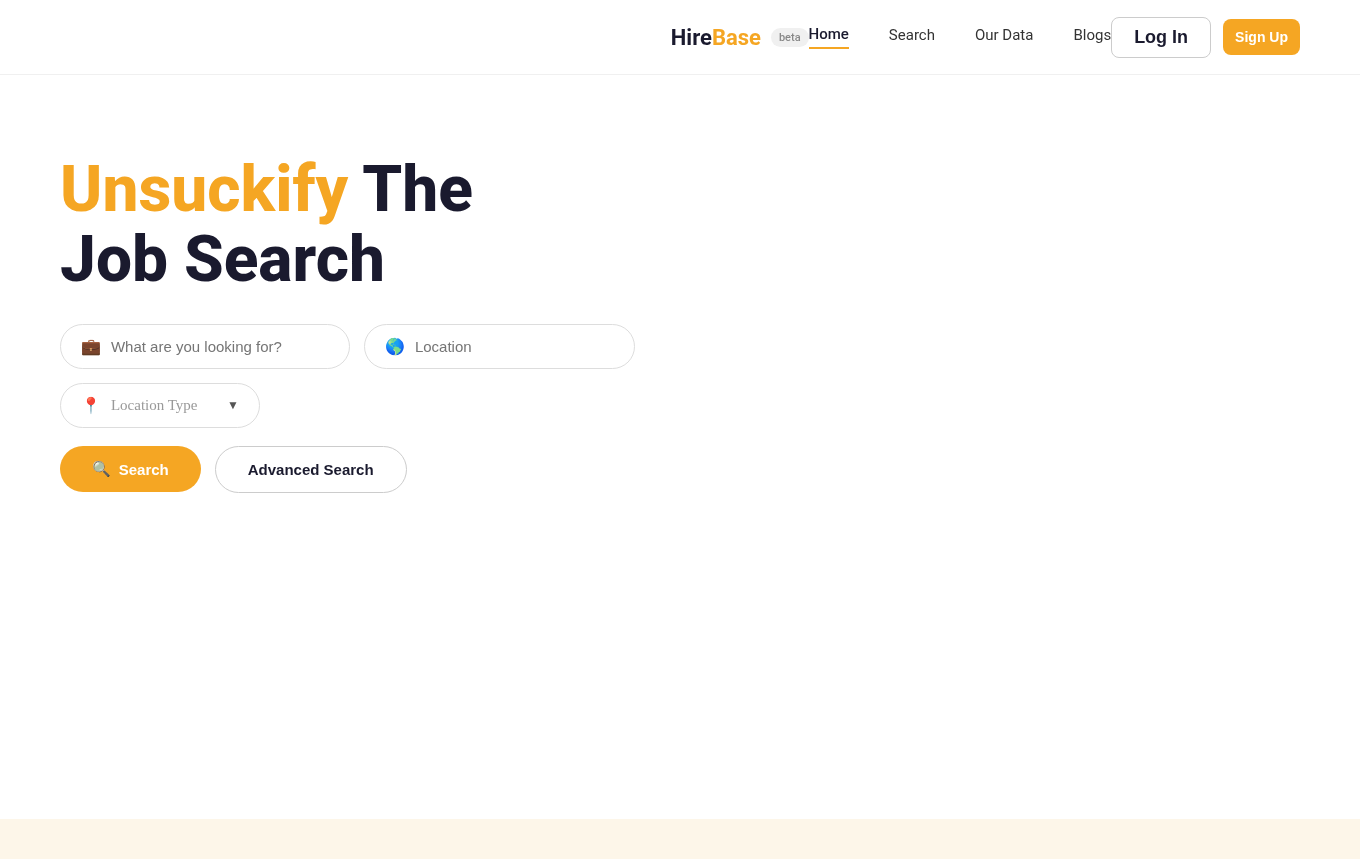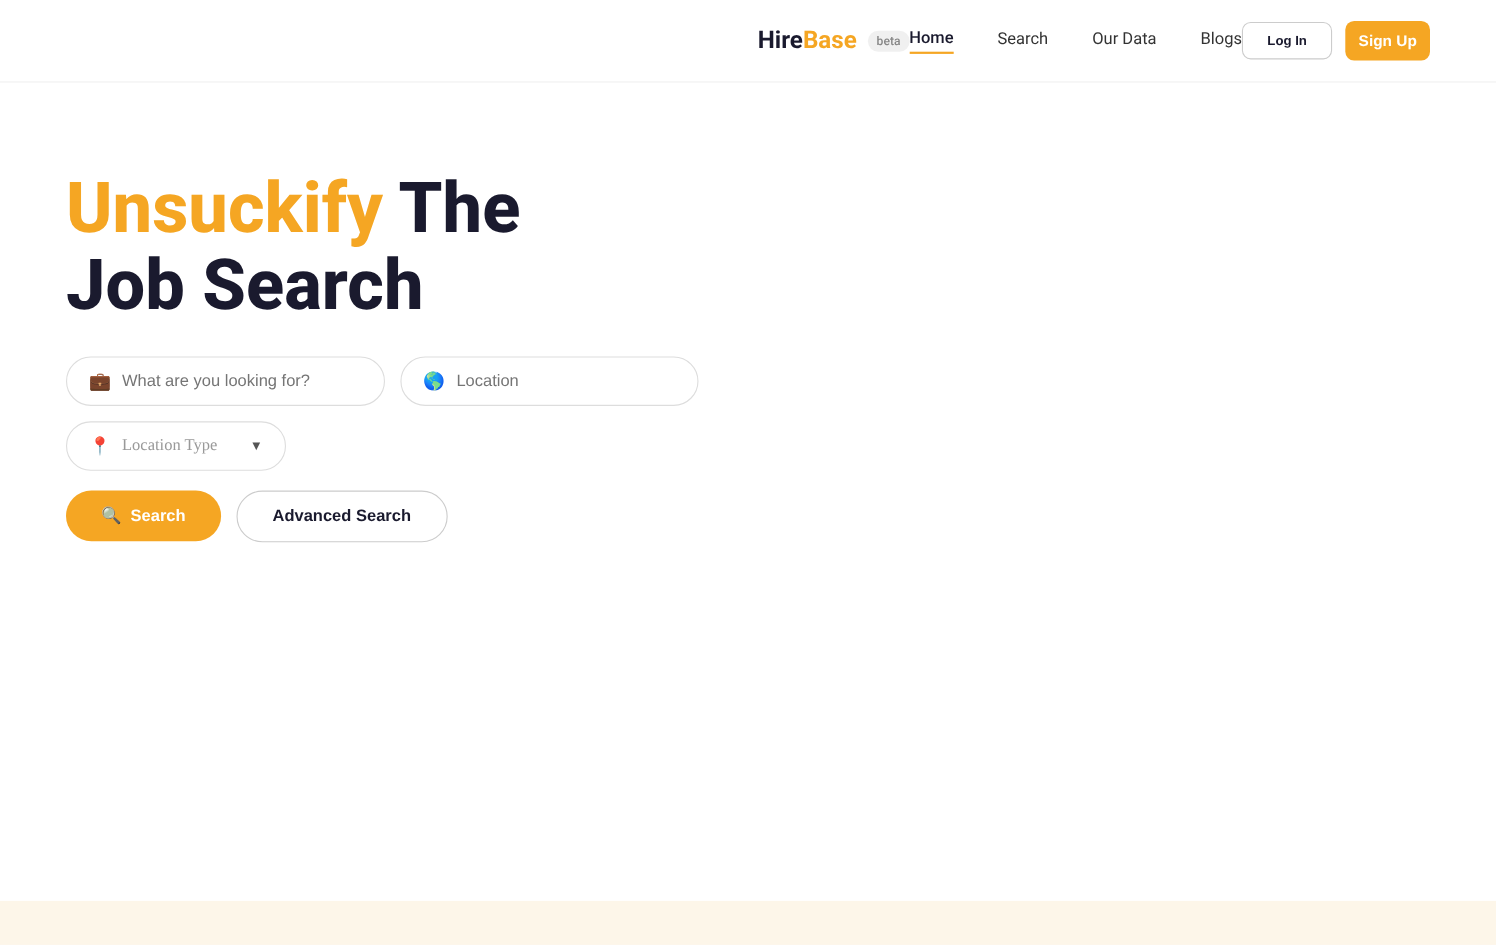--- a/index.html
+++ b/index.html
@@ -80,21 +80,21 @@
       align-items: center;
       gap: 12px;
     }
 
     .btn-login {
       background: #ffffff;
       color: #1a1a2e;
       border: 1.5px solid #ccc;
       padding: 9px 22px;
       border-radius: 8px;
-      font-size: 12px;
+      font-size: 18px;
       font-weight: 600;
       cursor: pointer;
     }
 
     .btn-signup {
       background: #f5a623;
       color: #ffffff;
       border: none;
       padding: 10px 12px;
       border-radius: 8px;

